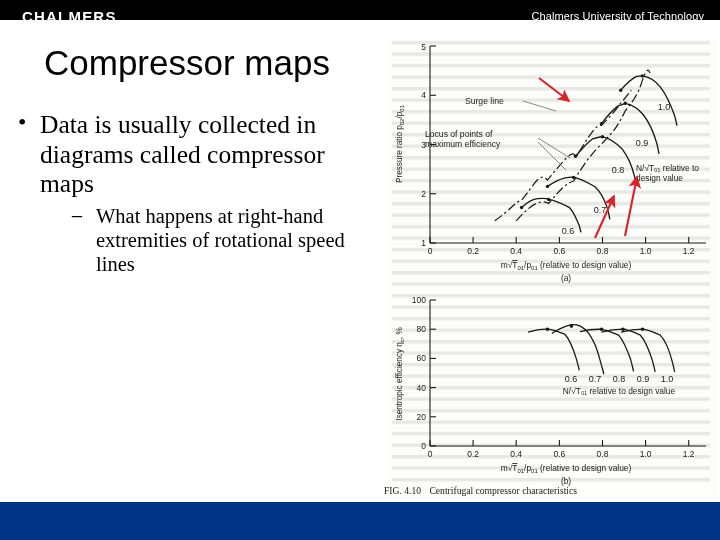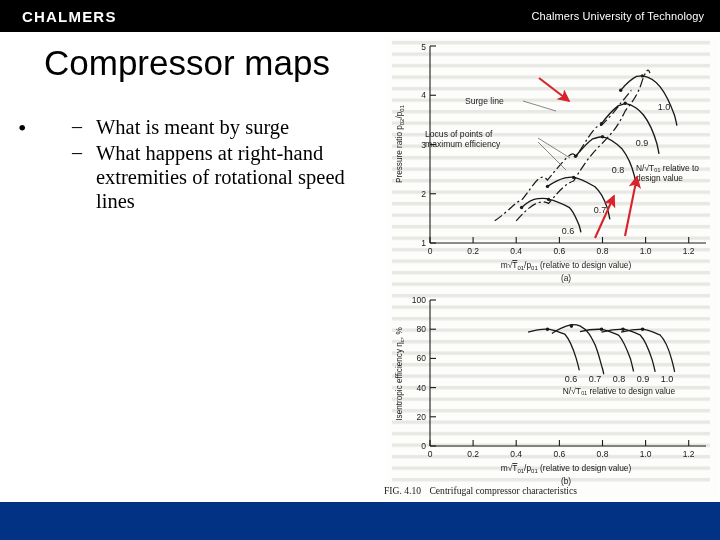--- a/index.html
+++ b/index.html
@@ -12,21 +12,21 @@
     height: 540px;
     position: relative;
     overflow: hidden;
     font-family: "Liberation Serif", serif;
   }
 
   
   #header-bar {
     position: absolute;
     left: 0; top: 0;
-    width: 720px; height: 32px;
+    width: 720px; height: 20px;
     background: #000000;
   }
   #brand-logo {
     position: absolute;
     left: 22px; top: 8px;
     color: #ffffff;
     font-family: "Liberation Sans", sans-serif;
     font-weight: bold;
     font-size: 15px;
     letter-spacing: 1.2px;
@@ -109,24 +109,24 @@
 <div id="header-bar">
   <div id="brand-logo">CHALMERS</div>
   <div id="university-name">Chalmers University of Technology</div>
 </div>
 
 <div id="slide-title">Compressor maps</div>
 
 <div id="body-content">
   <div class="bullet-l1">
     <span class="marker">•</span>
+    <span>Data is usually collected in diagrams called compressor maps</span>
     <div class="sub-list">
       <div class="bullet-l2">
         <span class="marker">–</span>
-        <span>What is meant by surge</span>
       </div>
       <div class="bullet-l2">
         <span class="marker">–</span>
         <span>What happens at right-hand extremities of rotational speed lines</span>
       </div>
     </div>
   </div>
 </div>
 
 <div id="figure-panel">

